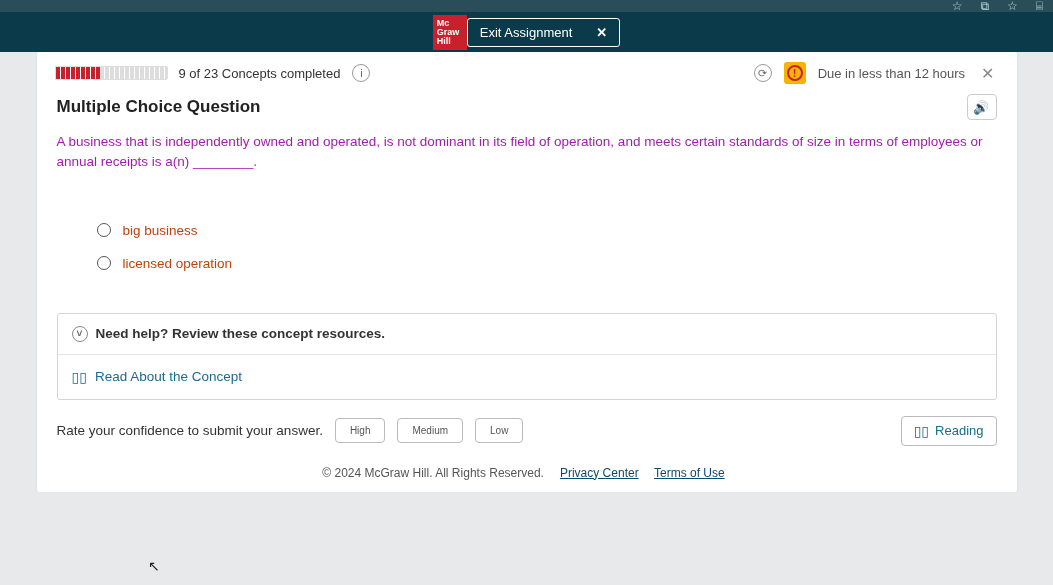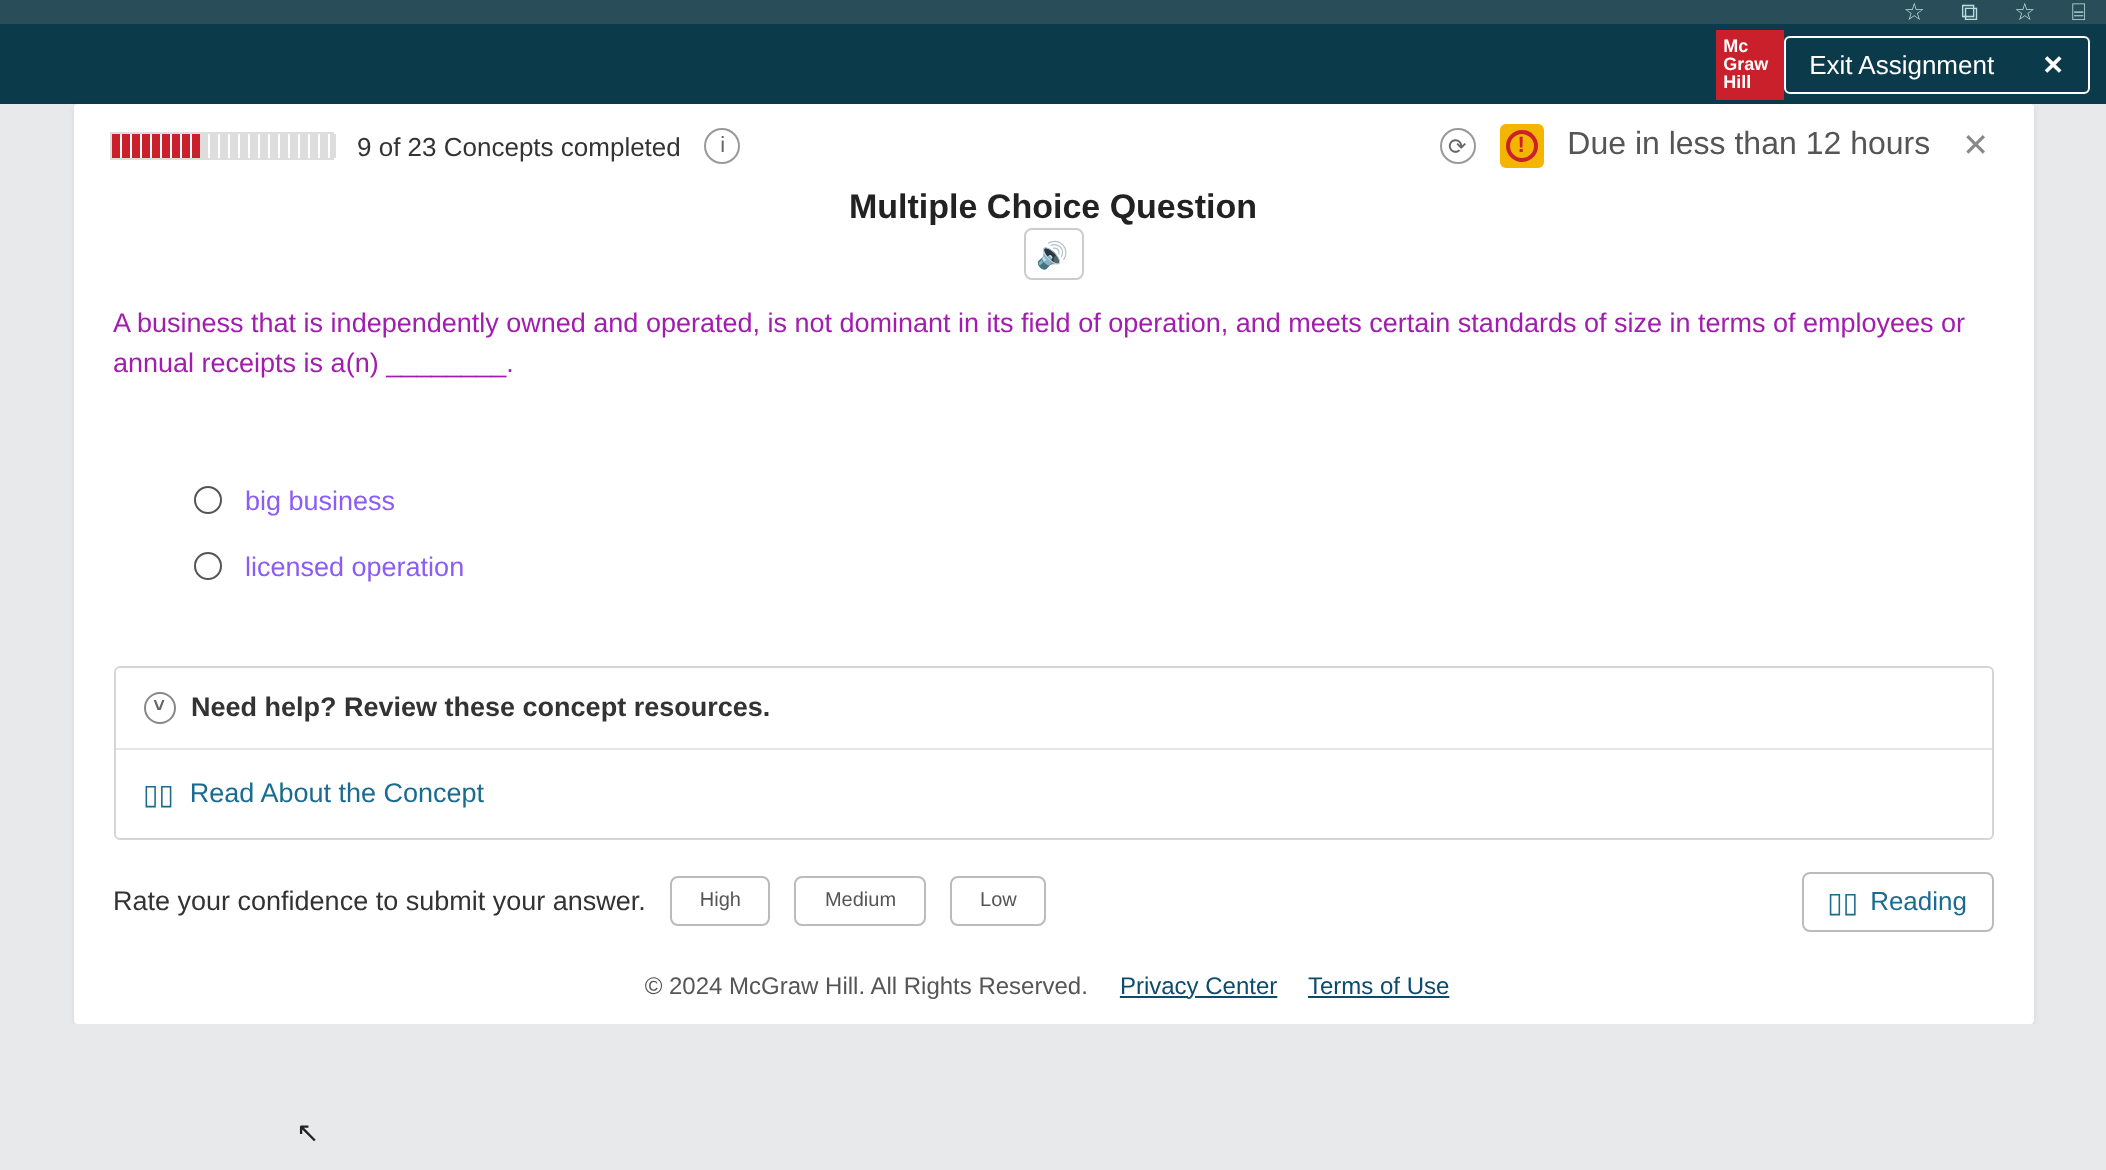--- a/index.html
+++ b/index.html
@@ -19,21 +19,21 @@
     gap: 18px;
     color:#bdd;
     font-size:12px;
   }
   .top-header {
     background: #0b3b4a;
     height: 40px;
     display: flex;
     align-items: center;
     padding: 0 8px;
-    justify-content: flex-end;
+    justify-content: center;
   }
   .logo {
     background: #c9202c;
     color: #fff;
     font-size: 9px;
     font-weight: bold;
     line-height: 1;
     padding: 4px 4px;
     width: 34px;
   }
@@ -95,29 +95,29 @@
     background:#f5b400;
     border-radius:3px;
     display:flex;align-items:center;justify-content:center;
     color:#c9202c;
     font-weight:bold;
   }
   .warn-circle{
     width:16px;height:16px;border:2px solid #c9202c;border-radius:50%;
     display:flex;align-items:center;justify-content:center;font-size:11px;
   }
-  .due-text{ color:#555; font-size:16px;}
+  .due-text{ color:#555; font-size:13px;}
   .close-x{
     color:#888;font-size:16px;cursor:pointer;padding:0 4px;
   }
   .question-area{
     padding: 4px 20px 12px 20px;
   }
   .q-header-row{
-    display:flex;align-items:center;justify-content:flex-end;flex-direction:column;
+    display:flex;align-items:center;justify-content:space-between;
   }
   .q-title{
     font-size:17px; font-weight:600; color:#222;
   }
   .audio-btn{
     width:30px;height:26px;border:1px solid #ccc;border-radius:4px;
     display:flex;align-items:center;justify-content:center;
     cursor:pointer;background:#fff;color:#555;font-size:13px;
   }
   .q-stem{
@@ -127,21 +127,21 @@
     line-height:1.5;
   }
   .options{
     margin: 50px 0 30px 40px;
   }
   .option{
     display:flex;align-items:center;gap:12px;
     margin-bottom:18px;
     cursor:pointer;
     font-size:13.5px;
-    color:#8b5cf6;
+    color:#c2410c;
   }
   .radio{
     width:14px;height:14px;border:1.5px solid #555;border-radius:50%;
     flex-shrink:0;
   }
   .help-box{
     border:1px solid #d5d5d5;border-radius:3px;
     margin:0 20px;
   }
   .help-header{

